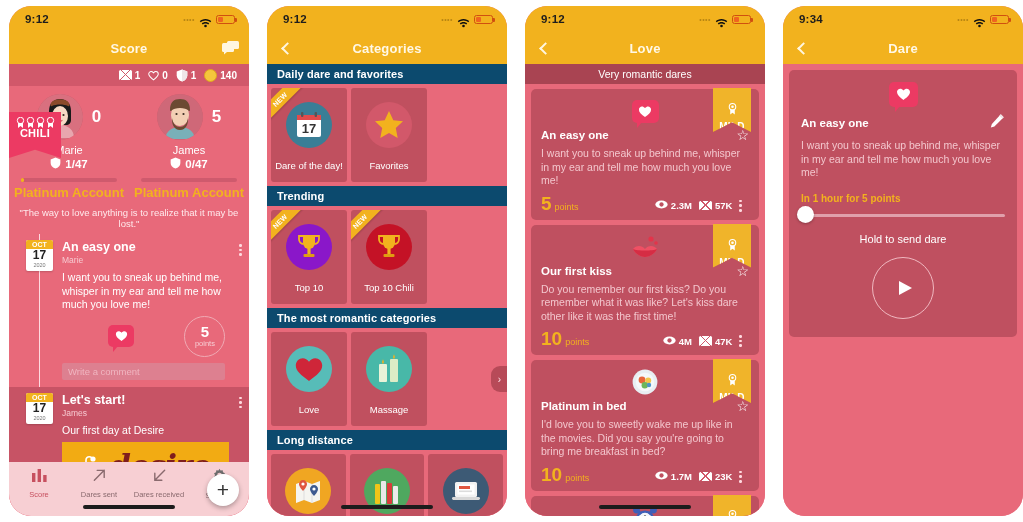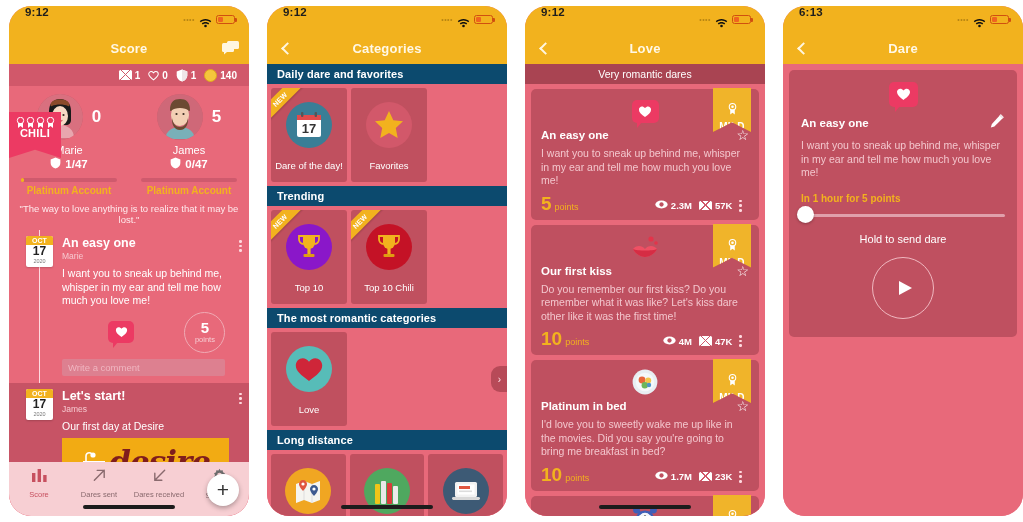--- a/index.html
+++ b/index.html
@@ -23,20 +23,21 @@
     border-radius: 22px;
     overflow: hidden;
     background: #e8697a;
     flex: 0 0 auto;
   }
   
   .statusbar {
     height: 26px;
     background: #f2b21e;
     display: flex;
+    align-items: center;
     justify-content: space-between;
     padding: 0 14px 0 16px;
     position: relative;
     z-index: 5;
   }
   .sb-time { font-size: 11.5px; font-weight: bold; color: #1d1d1d; letter-spacing: .2px;}
   .sb-right { display: flex; align-items: center; gap: 4px; }
   .sb-dots { font-size: 7px; color: #b98613; letter-spacing: .5px; }
   .sb-wifi { width: 13px; height: 10px; position: relative; }
   .sb-batt {
@@ -104,21 +105,21 @@
     overflow: hidden; position: relative;
     background: #cf5f70;
   }
   .av-score { font-size: 17px; font-weight: bold; color: #ffffff; }
   .p-name { color: #ffffff; font-size: 11px; margin-top: 4px; }
   .p-stat { display: flex; align-items: center; gap: 4px; color: #fff; font-size: 11.5px; font-weight: bold; margin-top: 1px;}
   .p-bar {
     width: 96px; height: 4px; background: #cf5a6d; border-radius: 2px; margin-top: 7px; position: relative;
   }
   .p-bar i { position:absolute; left:0; top:0; bottom:0; width: 3px; background: #f2b21e; border-radius: 2px;}
-  .p-plat { color: #f2b21e; font-size: 10px; font-weight: bold; margin-top: 3px; }
+  .p-plat { color: #f2b21e; font-size: 13px; font-weight: bold; margin-top: 3px; }
   .quote {
     text-align: center; color: #ffe9ec; font-size: 9.5px; margin-top: 7px; padding: 0 8px;
   }
   .chili-badge {
     position: absolute; left: 0; top: 48px;
     width: 52px; height: 46px;
     background: #ec3a63;
     z-index: 6;
     clip-path: polygon(0 0, 100% 0, 100% 100%, 50% 82%, 0 100%);
     display: flex; flex-direction: column; align-items: center; justify-content: flex-start;
@@ -603,20 +604,31 @@
       <div class="sec-head">The most romantic categories</div>
       <div class="cat-row" style="position:relative">
         <div class="cat-card">
           <div class="cat-icon" style="background:#57bcb8">
             <svg width="30" height="28" viewBox="0 0 30 28">
                 <path d="M15 26C7 20 1.8 16 1.8 10.5 1.8 6.3 5 3.2 8.8 3.2c2.4 0 4.6 1.3 6.2 3.6 1.6-2.3 3.8-3.6 6.2-3.6 3.8 0 7 3.1 7 7.3C28.2 16 23 20 15 26z" fill="#cf2639"></path>
               </svg>
           </div>
           <div class="cat-lbl">Love</div>
         </div>
+        <div class="cat-card">
+          <div class="cat-icon" style="background:#48b8a8">
+            <svg width="30" height="30" viewBox="0 0 30 30">
+                <rect x="5" y="10" width="8" height="18" rx="1" fill="#e9f3d8"></rect>
+                <rect x="16" y="5" width="8" height="23" rx="1" fill="#dcecc6"></rect>
+                <path d="M9 10c-2-2 0-4 0-5 0 1 2 3 0 5z" fill="#f2b21e"></path>
+                <path d="M20 5c-2-2 0-4 0-5 0 1 2 3 0 5z" fill="#f2b21e"></path>
+              </svg>
+          </div>
+          <div class="cat-lbl">Massage</div>
+        </div>
         <div class="scroll-arrow">›</div>
       </div>
 
       <div class="sec-head">Long distance</div>
       <div class="cat-row">
         <div class="cat-card">
           <div class="cat-icon" style="background:#f0a622">
             <svg width="32" height="30" viewBox="0 0 32 30">
                 <path d="M4 8 L12 5 L20 8 L28 5 V24 L20 27 L12 24 L4 27z" fill="#f5f5f0"></path>
                 <path d="M12 5 V24 M20 8 V27" stroke="#ddd" stroke-width="1"></path>
@@ -849,21 +861,21 @@
               <path d="M14 10.6V15l3.2 2" stroke="#333" stroke-width="1.3" fill="none" stroke-linecap="round"></path>
             </svg>
         </div>
       </div>
       <div class="home-ind"></div>
     </div>
   </div>
 
   <div class="phone">
     <div class="statusbar">
-      <div class="sb-time">6:13</div>
+      <div class="sb-time">9:34</div>
       <div class="sb-right">
         <span class="sb-dots">••••</span>
         <span class="sb-wifi">
           <svg width="13" height="10" viewBox="0 0 13 10">
               <path d="M6.5 1C4 1 2 2 .8 3.2l1 1C2.9 3.2 4.6 2.4 6.5 2.4s3.6.8 4.7 1.8l1-1C11 2 9 1 6.5 1z" fill="#111"></path>
               <path d="M6.5 4.1c-1.5 0-2.8.6-3.7 1.4l1 1c.7-.6 1.6-1 2.7-1s2 .4 2.7 1l1-1c-.9-.8-2.2-1.4-3.7-1.4z" fill="#111"></path>
               <circle cx="6.5" cy="8" r="1.3" fill="#111"></circle>
             </svg>
         </span>
         <span class="sb-batt">

